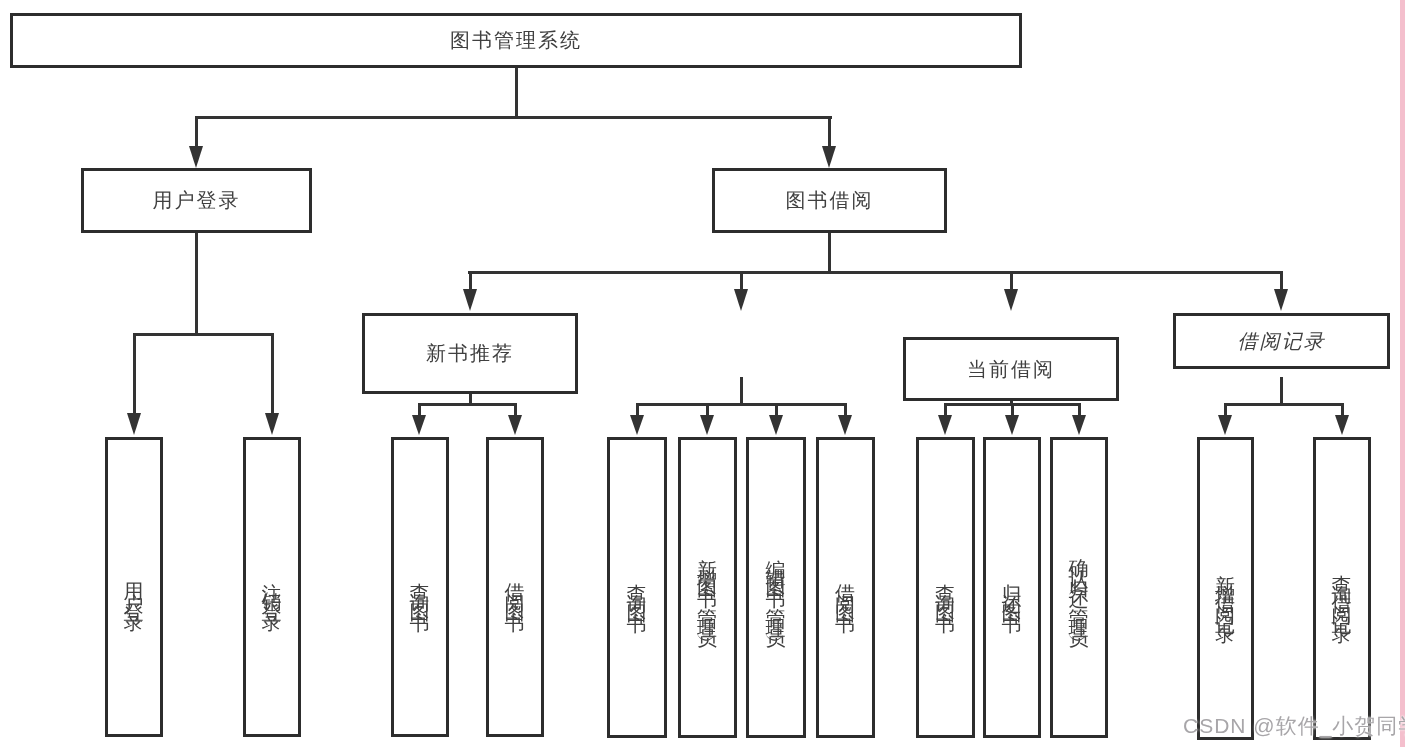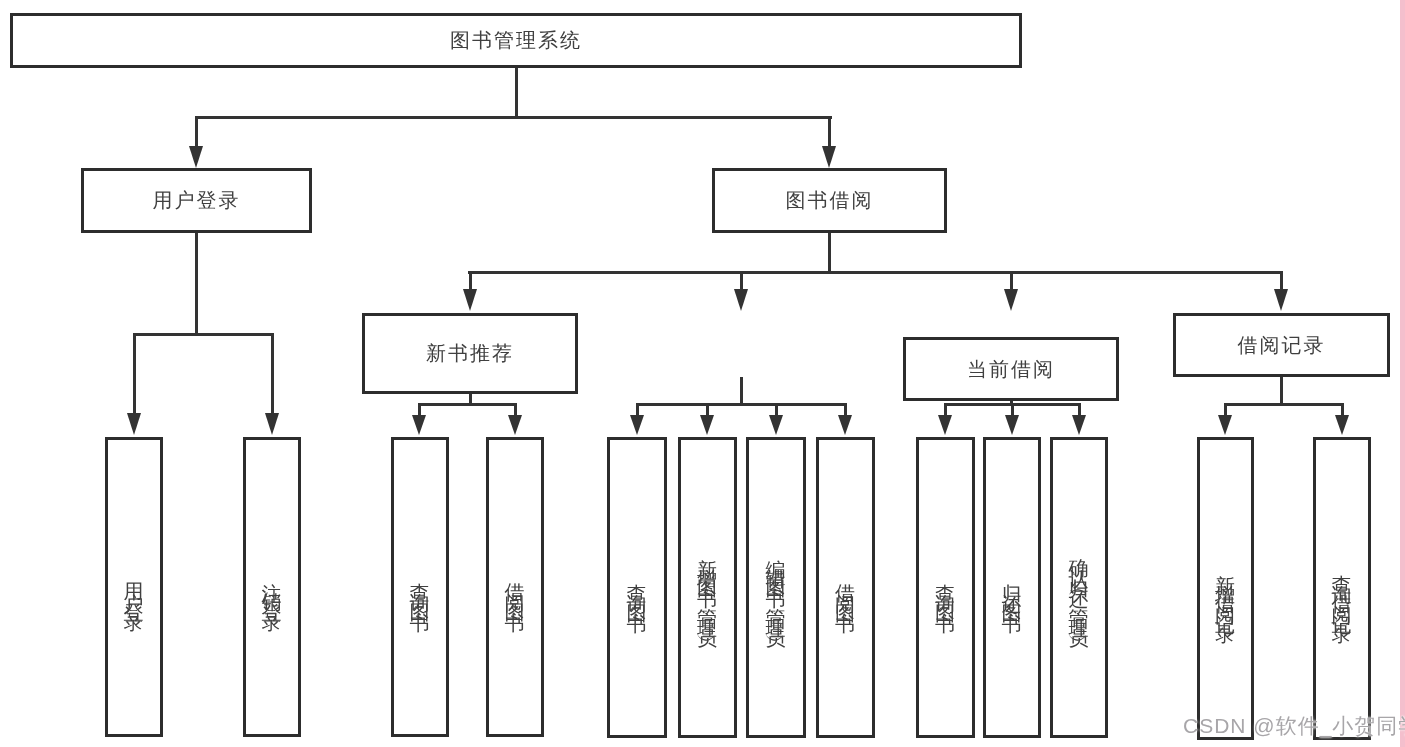--- a/index.html
+++ b/index.html
@@ -79,21 +79,21 @@
   <div class="arrow" style="left:1004px;top:289px;"></div>
   <div class="line" style="left:1280px;top:271px;width:3px;height:18px;"></div>
   <div class="arrow" style="left:1274px;top:289px;"></div>
 
   <div class="box hbox" style="left:362px;top:313px;width:216px;height:81px;">
     <span>新书推荐</span>
   </div>
   <div class="box hbox" style="left:903px;top:313px;width:216px;height:64px;margin-top:24px;">
     <span>当前借阅</span>
   </div>
-  <div class="box hbox" style="left:1173px;top:313px;width:217px;height:64px;">
+  <div class="box hbox" style="left:1173px;top:313px;width:217px;height:56px;font-style:italic;">
     <span>借阅记录</span>
   </div>
 
   <div class="line" style="left:469px;top:377px;width:3px;height:28px;"></div>
   <div class="line" style="left:418px;top:403px;width:99px;height:3px;"></div>
   <div class="line" style="left:418px;top:403px;width:3px;height:12px;"></div>
   <div class="arrow small" style="left:412px;top:415px;"></div>
   <div class="line" style="left:514px;top:403px;width:3px;height:12px;"></div>
   <div class="arrow small" style="left:508px;top:415px;"></div>
 

